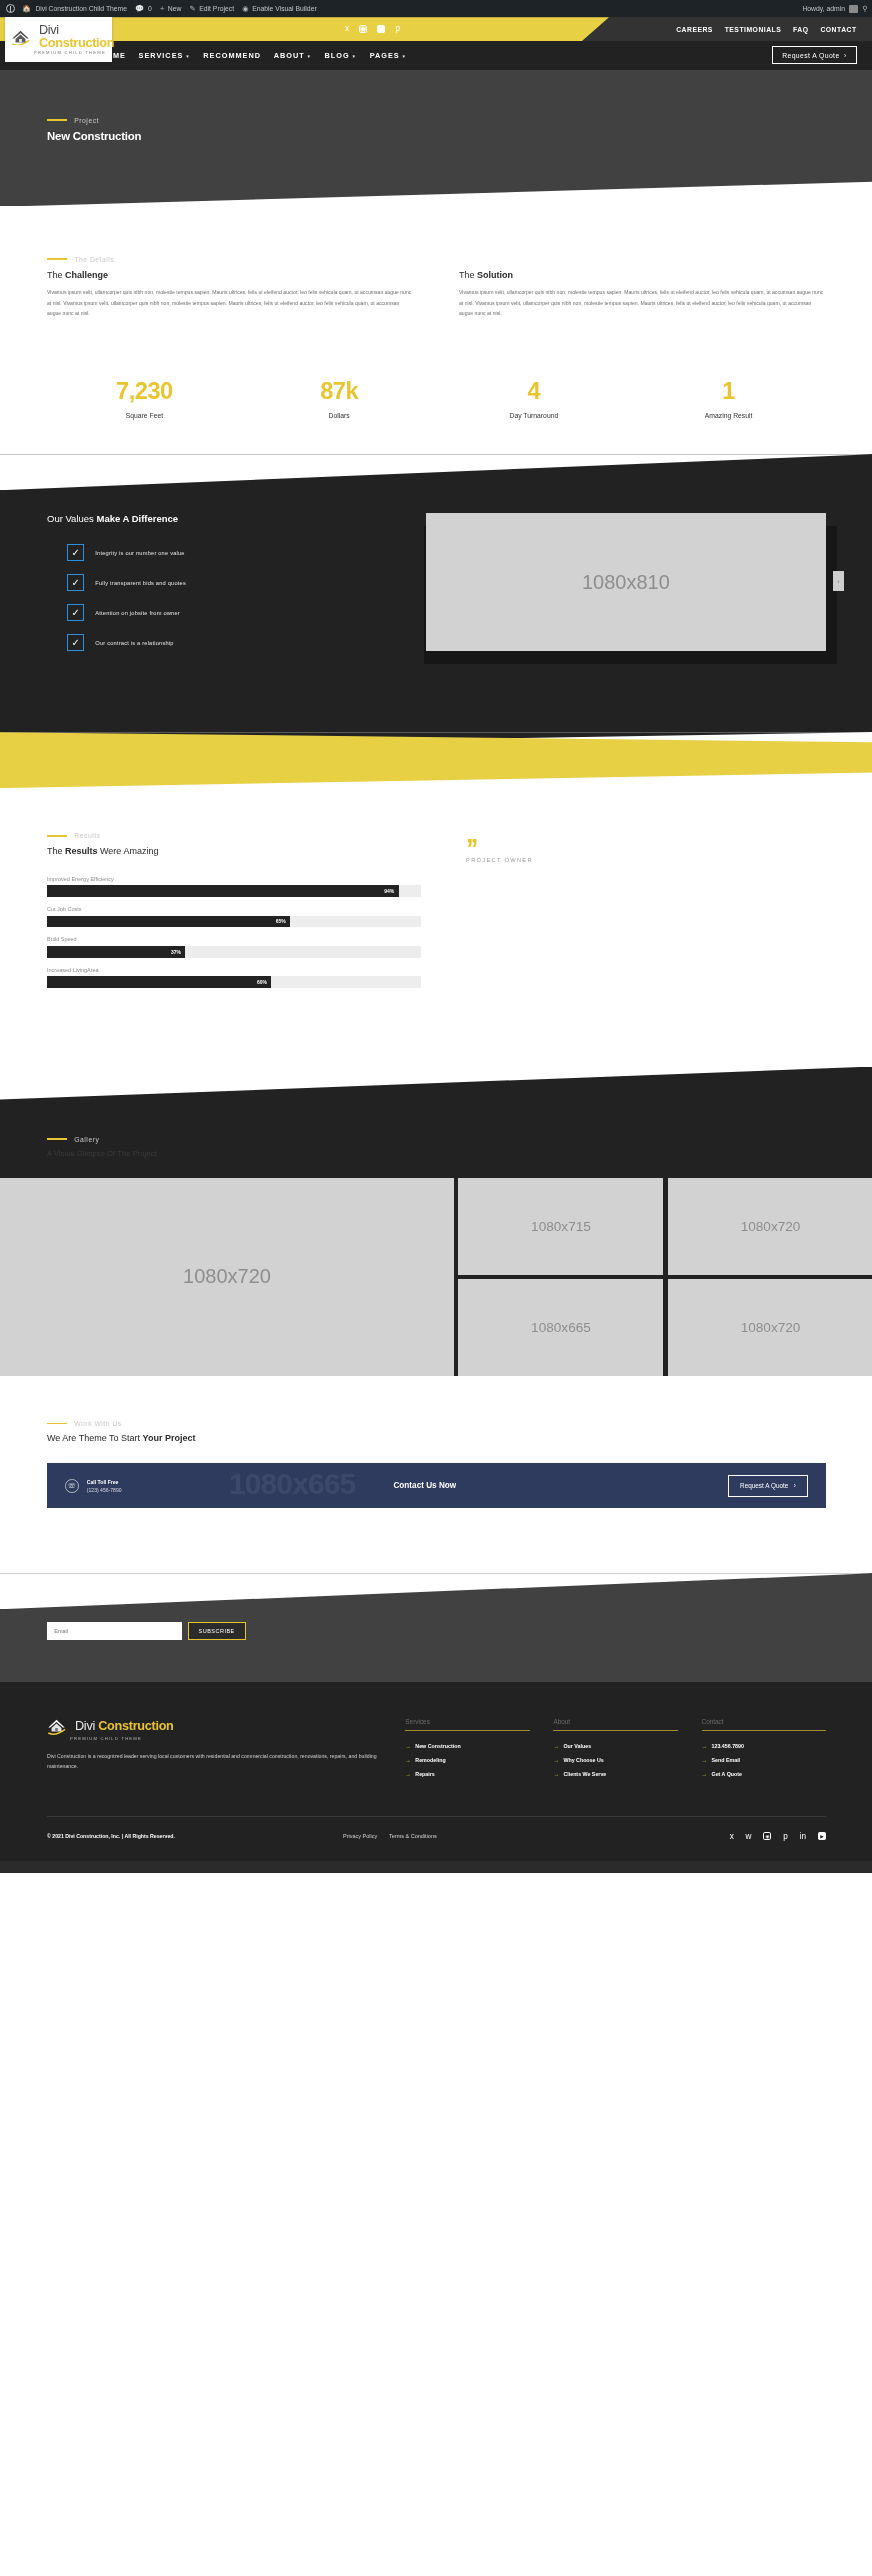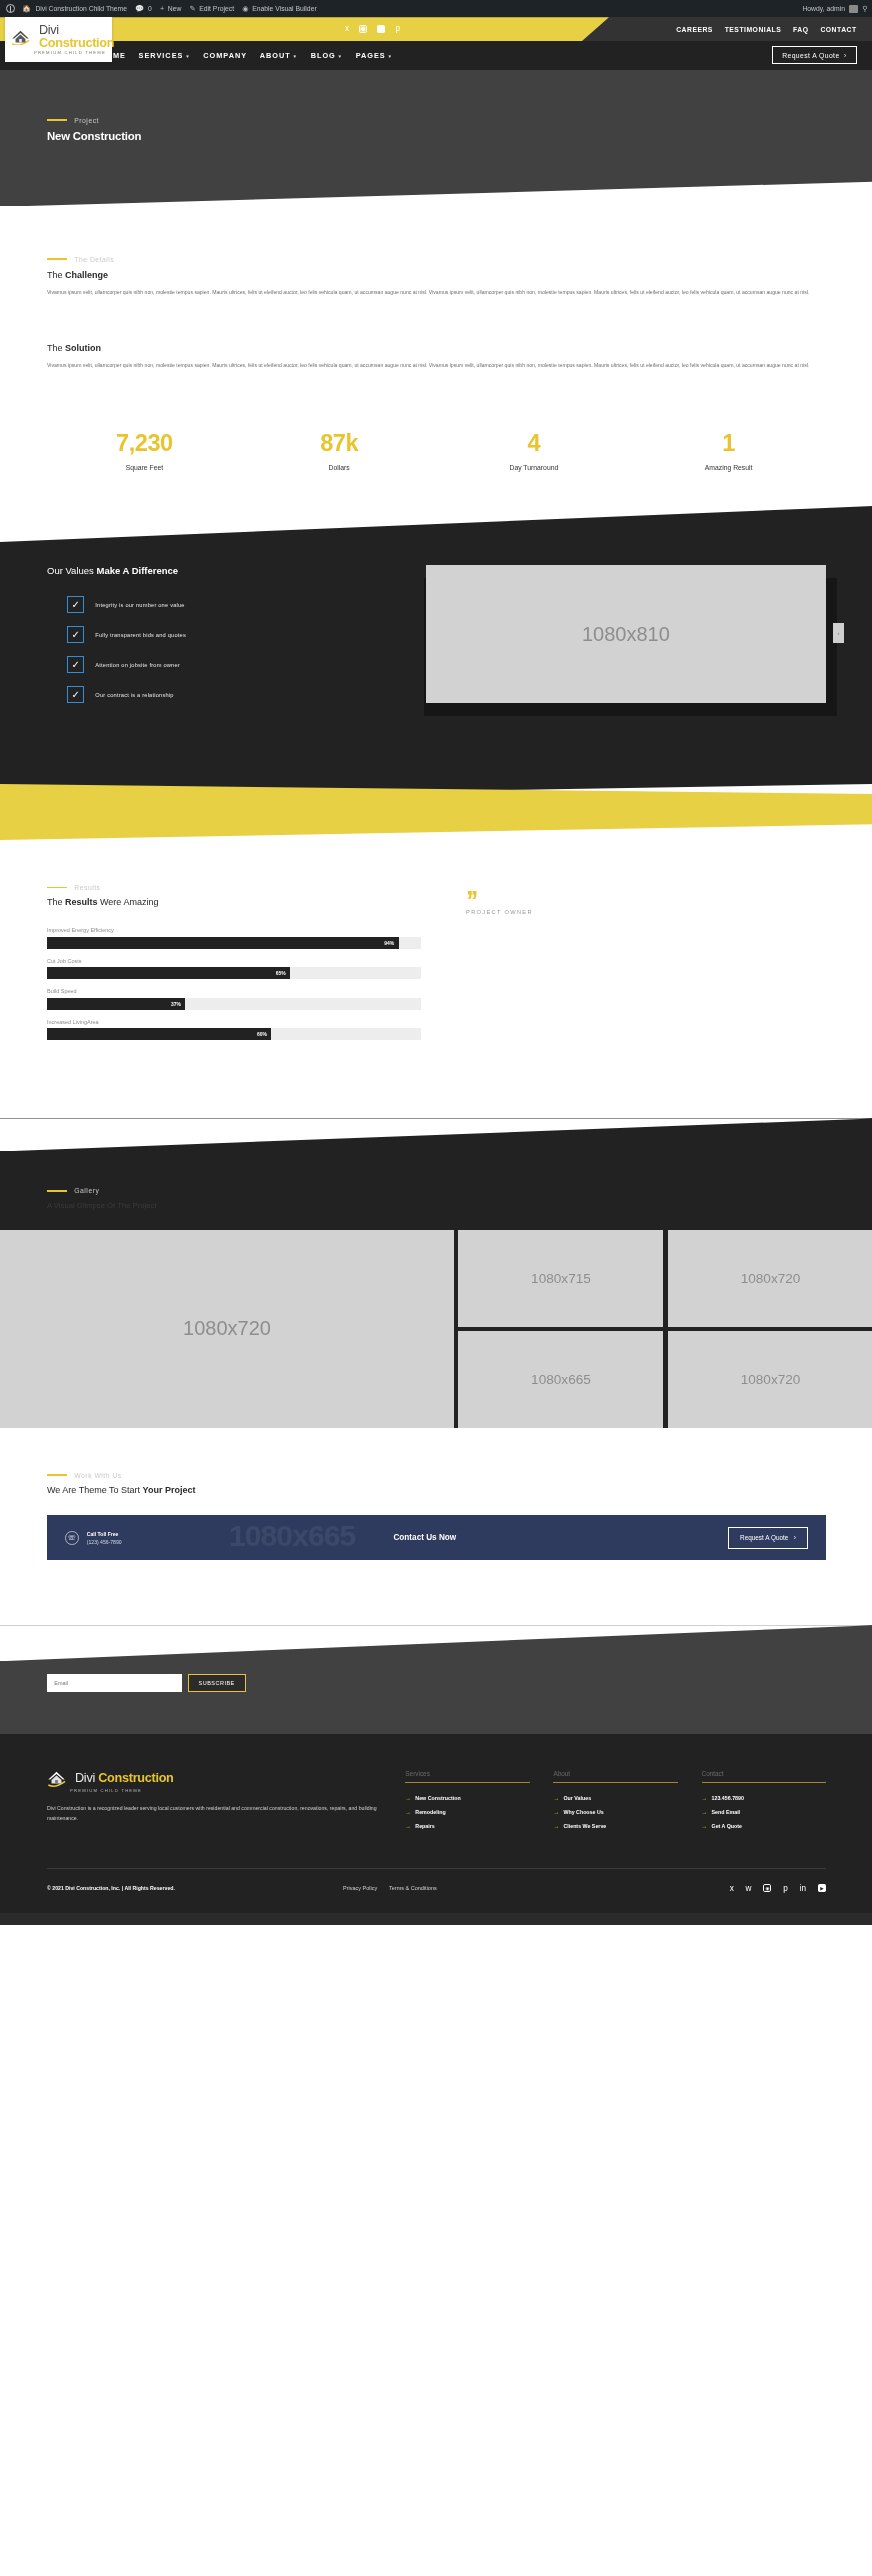--- a/index.html
+++ b/index.html
@@ -84,21 +84,21 @@
   .eyebrow .dash { width:20px; height:1.8px; background:#e8c52e; display:inline-block; }
   .eyebrow .lbl { font-size:6.8px; color:#c9c9c9; letter-spacing:0.5px; }
   .hero h1 { color:#fff; font-size:11.4px; font-weight:700; letter-spacing:-0.2px; }
   .hero .slant {
     position:absolute; left:0; bottom:-0.9px; width:100%; height:38px; background:#fff;
     clip-path: polygon(0 100%, 100% 34%, 100% 100%);
   }
 
   
   .details { background:#fff; padding:50px 47px 0 47px; }
-  .dgrid { display:flex; gap:45px; margin-top:7.3px;flex-direction:column; }
+  .dgrid { display:flex; gap:45px; margin-top:7.3px; }
   .dcol { flex:1; }
   .dcol h2 { font-size:9px; font-weight:400; color:#2b2b2b; margin-bottom:7.3px; }
   .dcol h2 b { font-weight:700; }
   .dcol p { font-size:5.1px; line-height:2.05; color:#6d6d6d; }
 
   
   .stats { display:flex; background:#fff; padding:25.5px 47px 36px 47px; }
   .stat { flex:1; text-align:center; }
   .stat .num { font-size:23.6px; font-weight:700; color:#e8c52e; line-height:1; letter-spacing:-0.5px;margin-top:36px;}
   .stat .lab { font-size:6.8px; color:#333; margin-top:8.2px; }
@@ -302,21 +302,21 @@
     <a href="#">TESTIMONIALS</a>
     <a href="#">FAQ</a>
     <a href="#">CONTACT</a>
   </div>
 </div>
 
 <div class="mainnav">
   <div class="navlinks">
     <a href="#"><span>HOME</span></a>
     <a href="#"><span>SERVICES</span><span class="car">▼</span></a>
-    <a href="#"><span>COMPANY</span></a>
+    <a href="#"><span>RECOMMEND</span></a>
     <a href="#"><span>ABOUT</span><span class="car">▼</span></a>
     <a href="#"><span>BLOG</span><span class="car">▼</span></a>
     <a href="#"><span>PAGES</span><span class="car">▼</span></a>
   </div>
   <button class="quotebtn">
     <span>Request A Quote</span><span class="arw">›</span>
   </button>
 </div>
 
 <div class="logobox">

